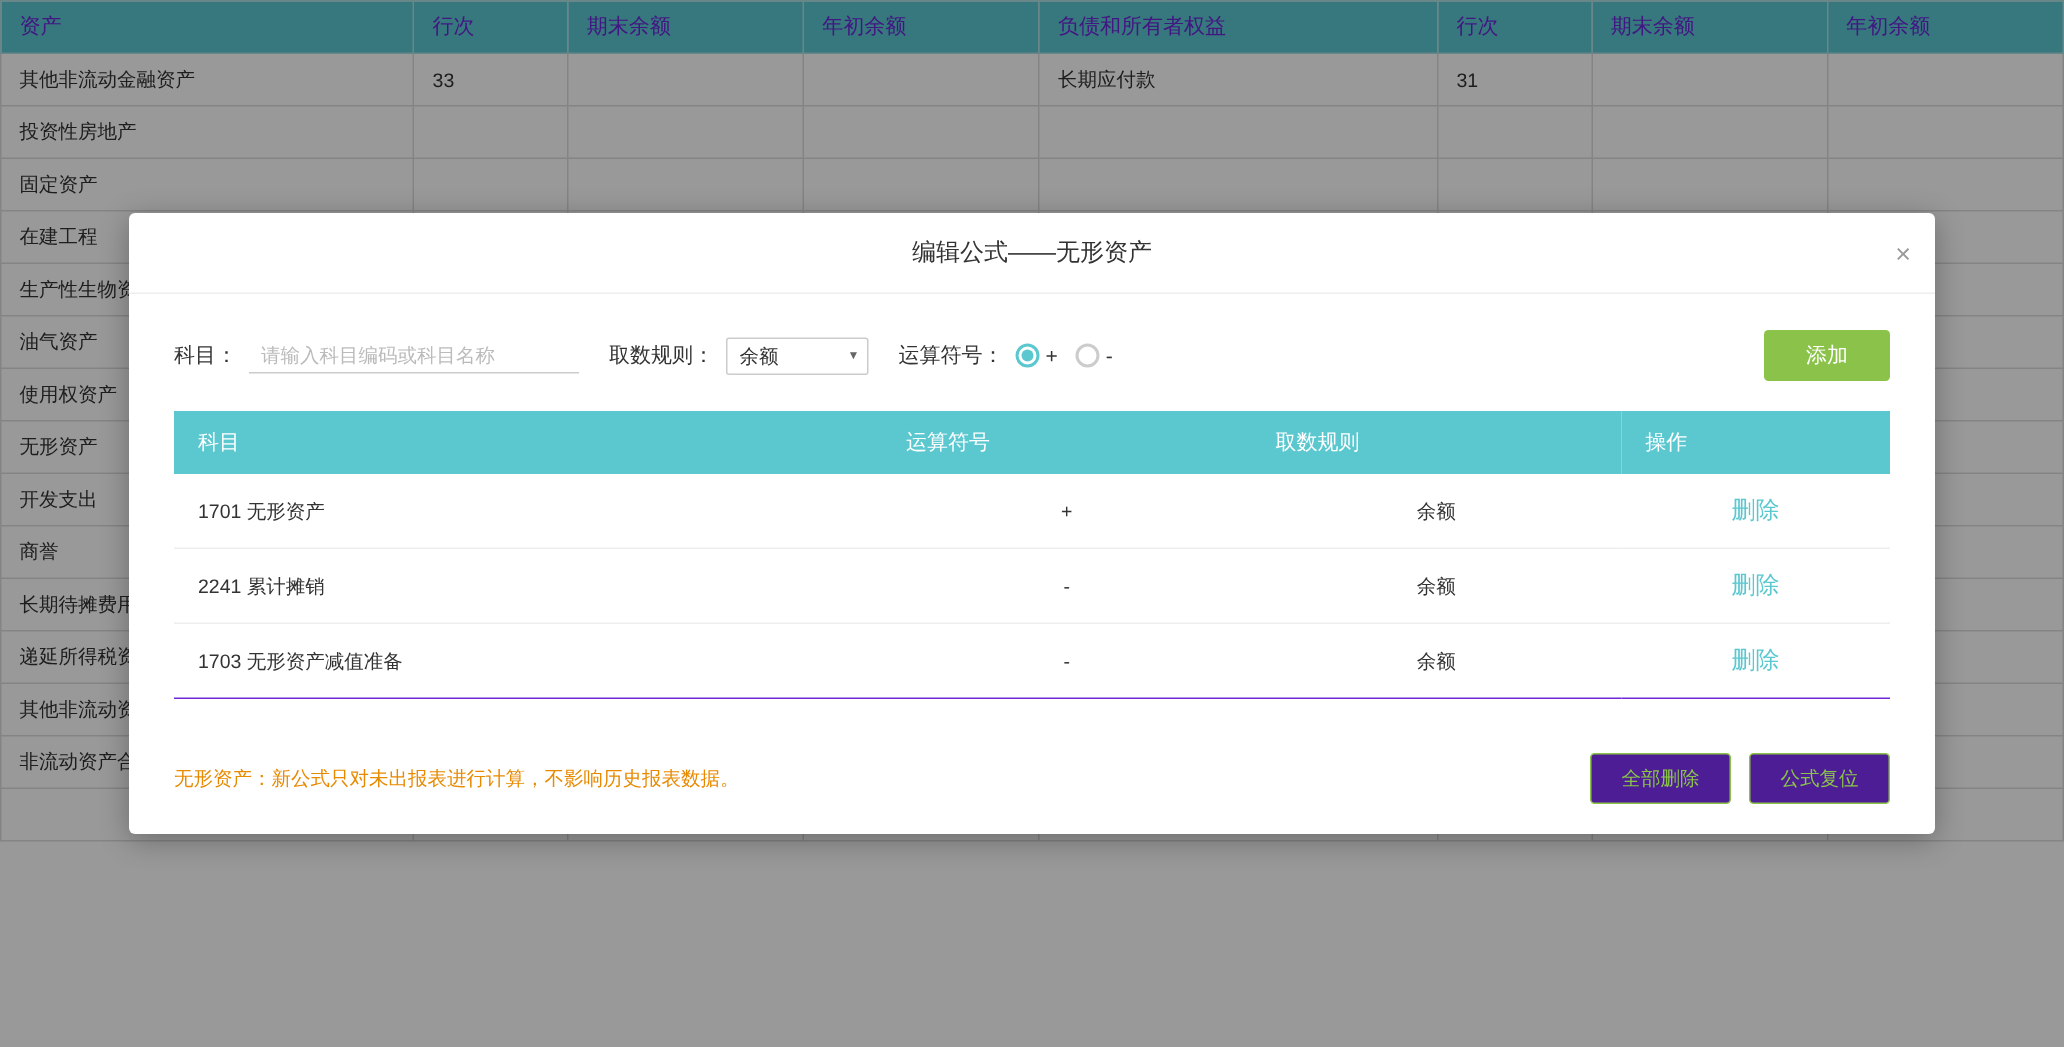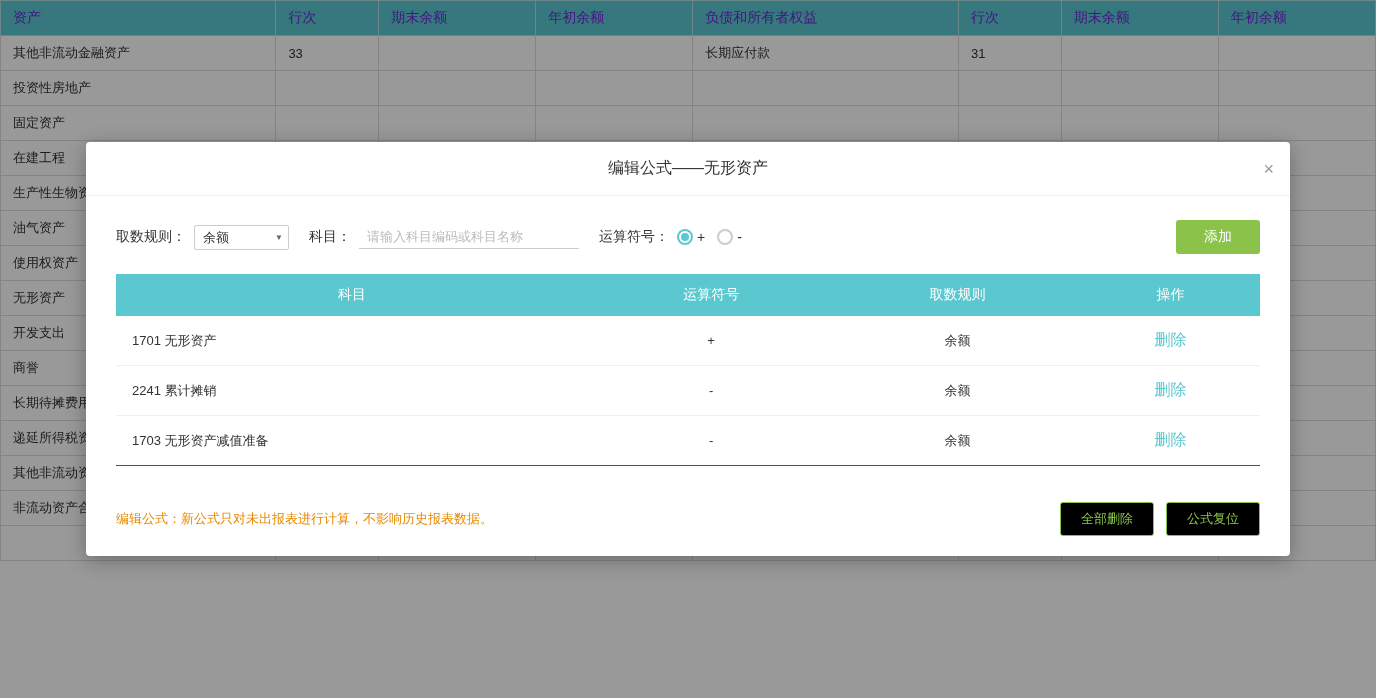--- a/index.html
+++ b/index.html
@@ -222,21 +222,21 @@
     }
 
     .data-table thead tr {
       background: #5bc8d0;
     }
 
     .data-table thead th {
       color: #fff;
       font-weight: normal;
       padding: 12px 16px;
-      text-align: center;
+      text-align: left;
       font-size: 14px;
     }
 
     .data-table tbody tr {
       border-bottom: 1px solid #eee;
     }
 
     .data-table tbody tr:last-child {
       border-bottom: 1px solid #6d28d9;
     }
@@ -272,21 +272,21 @@
       color: #e88a00;
       font-size: 13px;
     }
 
     .footer-actions {
       display: flex;
       gap: 12px;
     }
 
     .btn-outline {
-      background: #000000;
+      background: #4c1d95;
       border: 1px solid #8bc34a;
       color: #8bc34a;
       border-radius: 3px;
       padding: 7px 20px;
       font-size: 13px;
       cursor: pointer;
     }
   </style>
 </head>
 <body>
@@ -466,29 +466,29 @@
     <div class="modal-header">
       <span class="modal-title">编辑公式——无形资产</span>
       <button class="modal-close">×</button>
     </div>
 
     <div class="modal-body">
 
       <div class="form-row">
 
         <div class="form-group">
+          <span class="form-label">科目：</span>
+          <input class="form-input" type="text" placeholder="请输入科目编码或科目名称" style="">
+        </div>
+
+        <div class="form-group">
           <span class="form-label">取数规则：</span>
           <div class="select-wrap">
             <select class="form-select" id="rule-select"><option value="余额">余额</option><option value="借方">借方</option><option value="贷方">贷方</option><option value="借方发生额">借方发生额</option><option value="贷方发生额">贷方发生额</option></select>
           </div>
-        </div>
-
-        <div class="form-group">
-          <span class="form-label">科目：</span>
-          <input class="form-input" type="text" placeholder="请输入科目编码或科目名称" style="">
         </div>
 
         <div class="form-group">
           <span class="form-label">运算符号：</span>
           <div class="radio-group">
             <label class="radio-item">
               <div class="radio-circle checked"></div>
               <span class="radio-label">+</span>
             </label>
             <label class="radio-item">
@@ -528,21 +528,21 @@
               <td>-</td>
               <td>余额</td>
               <td><button class="btn-delete">删除</button></td>
             </tr>
           </tbody>
       </table>
 
     </div>
 
     <div class="modal-footer">
-      <span class="tip-text">编辑公式：新公式只对未出报表进行计算，不影响历史报表数据。</span>
+      <span class="tip-text">无形资产：新公式只对未出报表进行计算，不影响历史报表数据。</span>
       <div class="footer-actions">
         <button class="btn-outline">全部删除</button>
         <button class="btn-outline">公式复位</button>
       </div>
     </div>
 
   </div>
 </div>
 
 </body></html>

